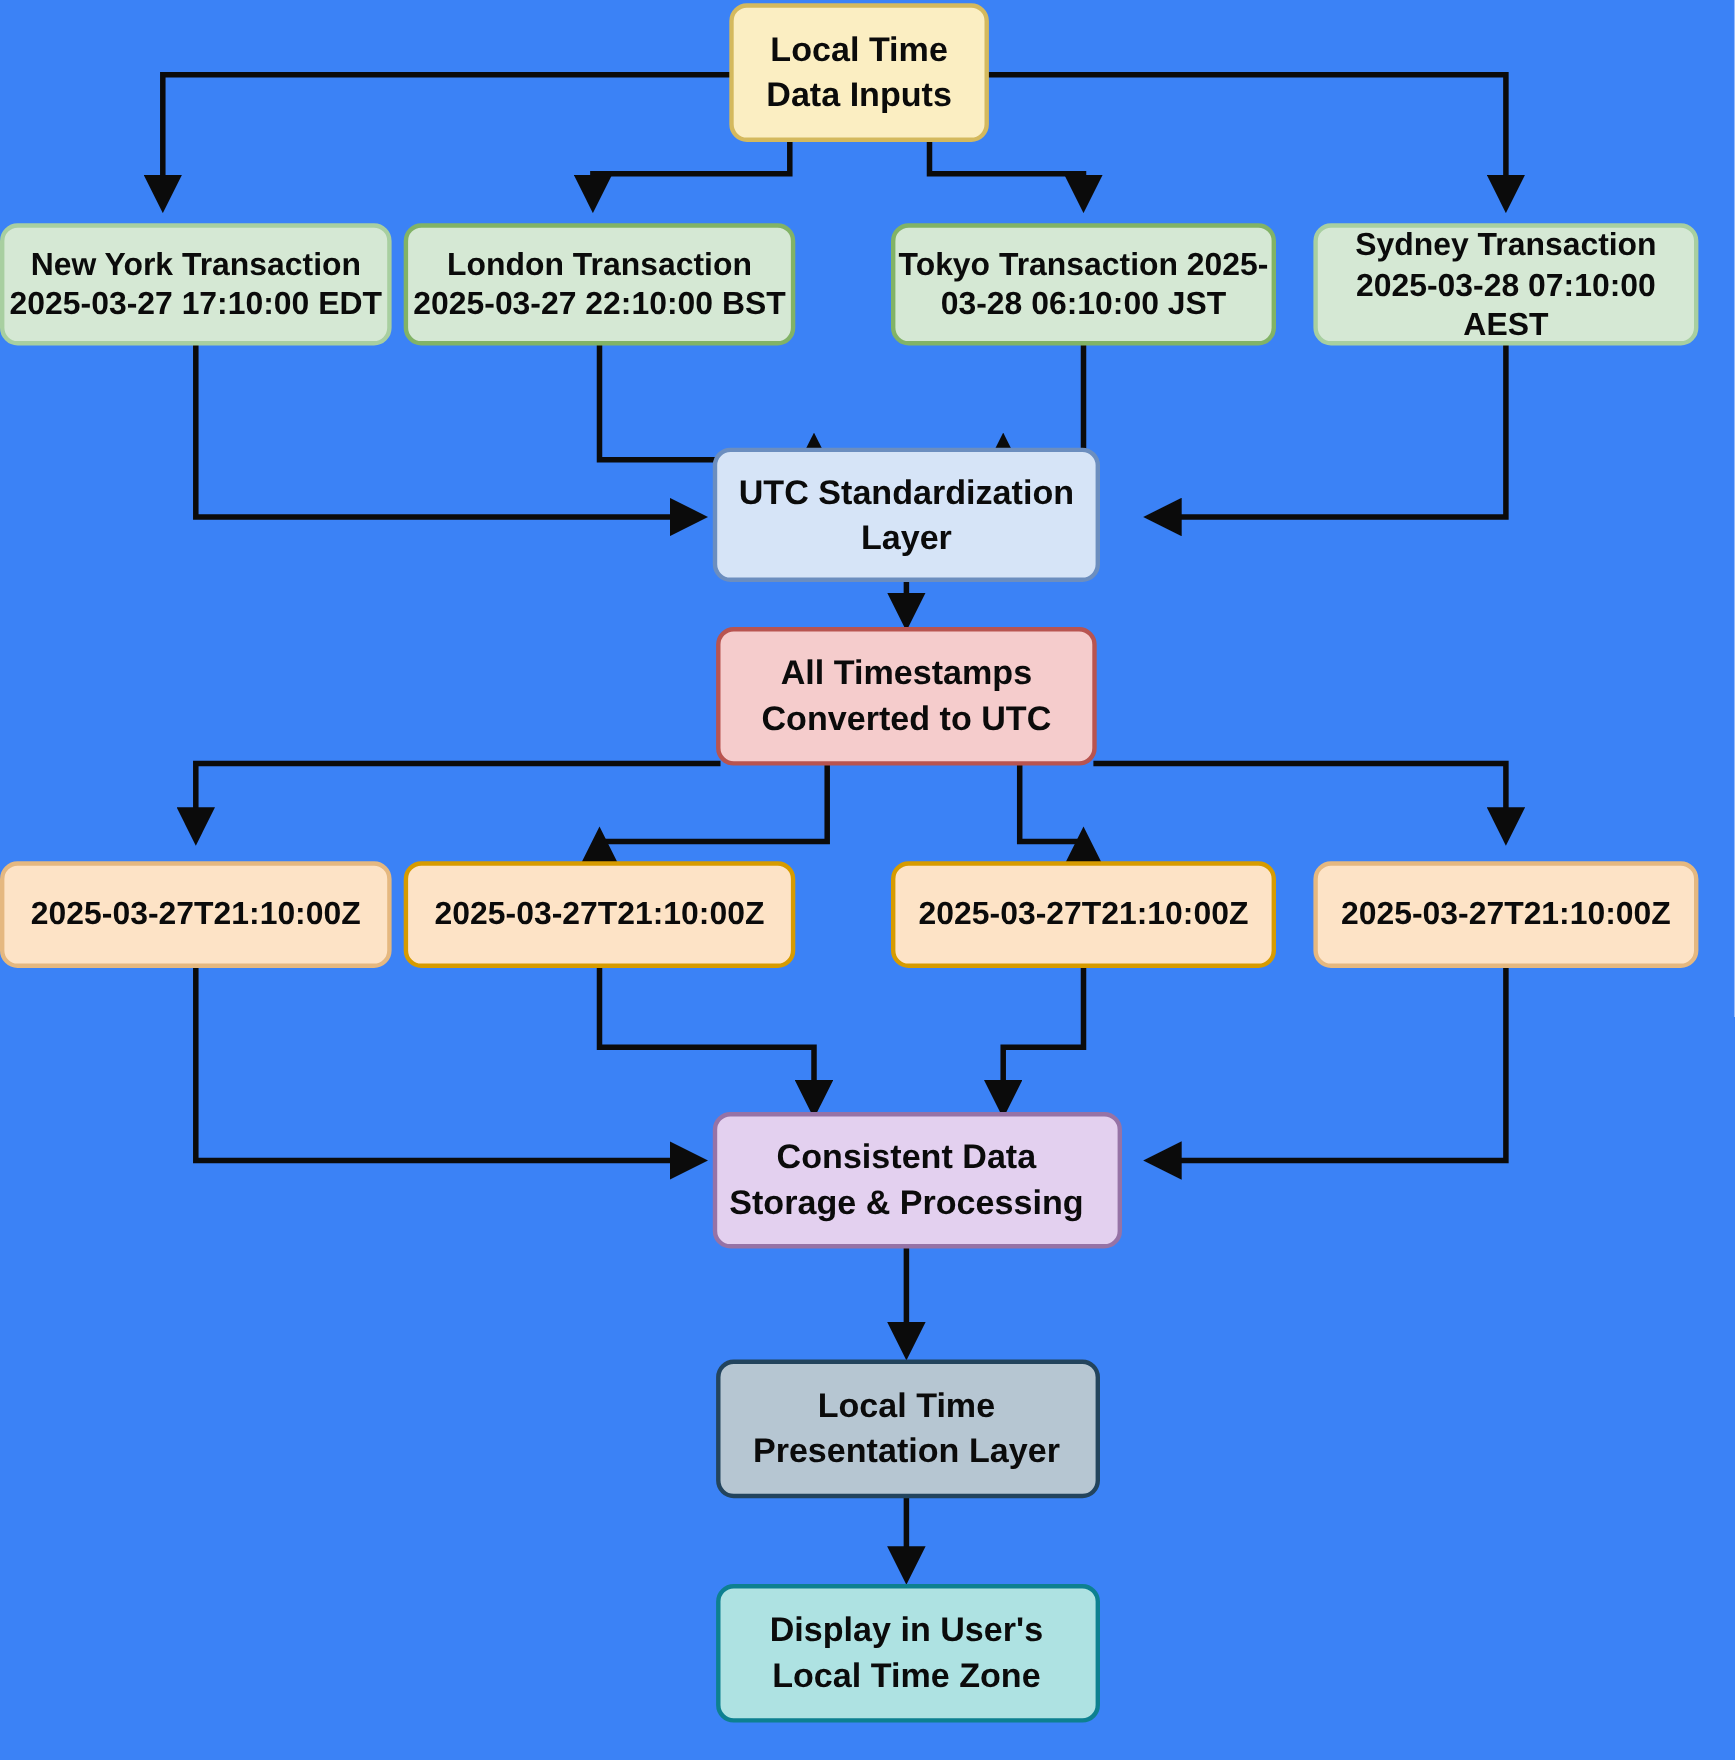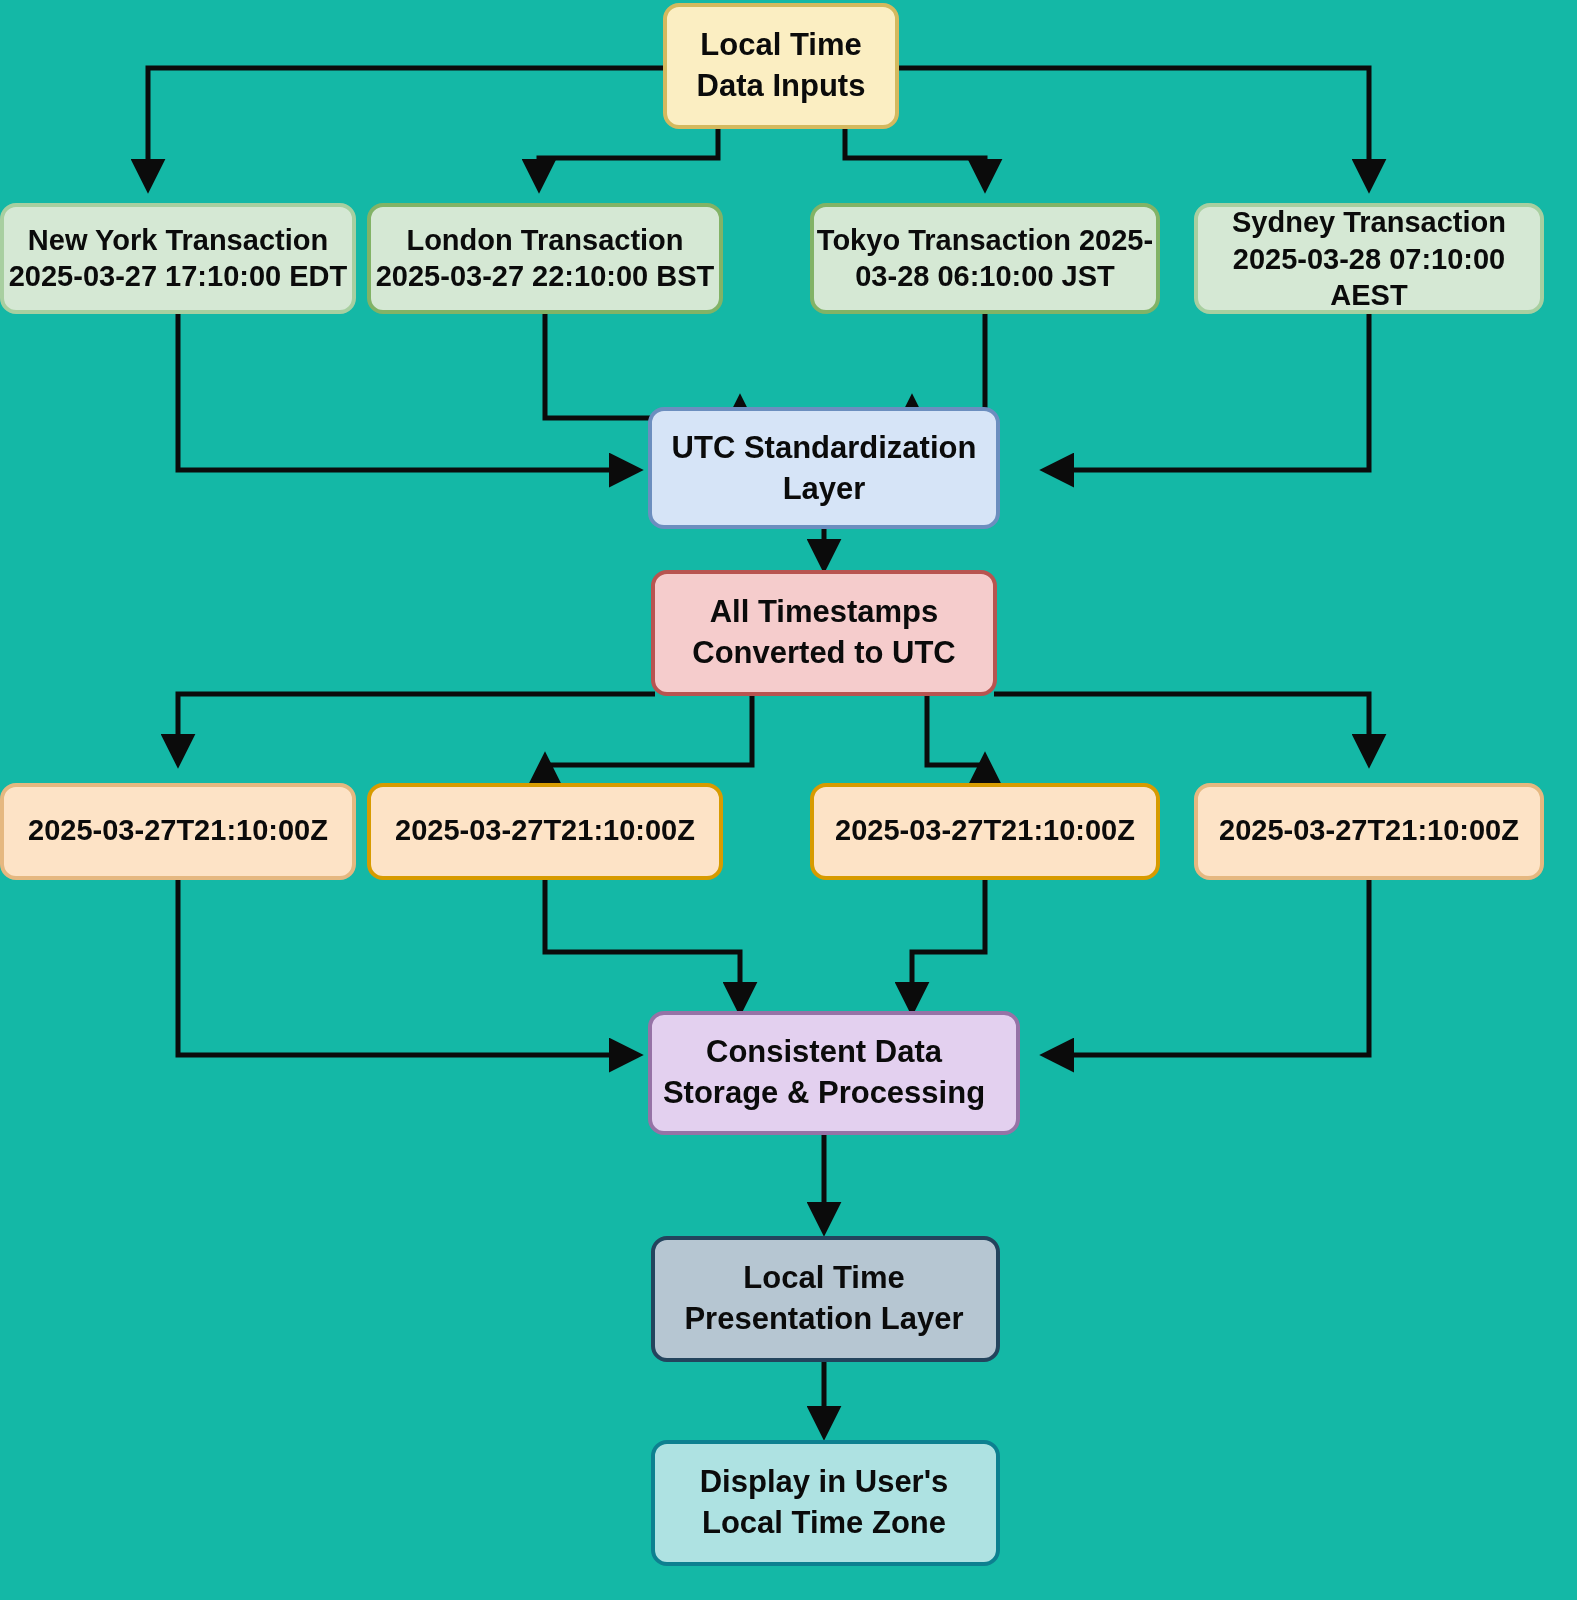--- a/index.html
+++ b/index.html
@@ -7,21 +7,21 @@
     padding: 0;
     background: #ffffff;
   }
   body {
     font-family: "Liberation Sans", sans-serif;
   }
   #diagram-root {
     position: relative;
     width: 1577px;
     height: 1600px;
-    background: #14b8a6;
+    background: #3b82f6;
     overflow: hidden;
   }
   svg#flow {
     position: absolute;
     top: 0;
     left: 0;
     width: 1577px;
     height: 1600px;
     display: block;
   }

